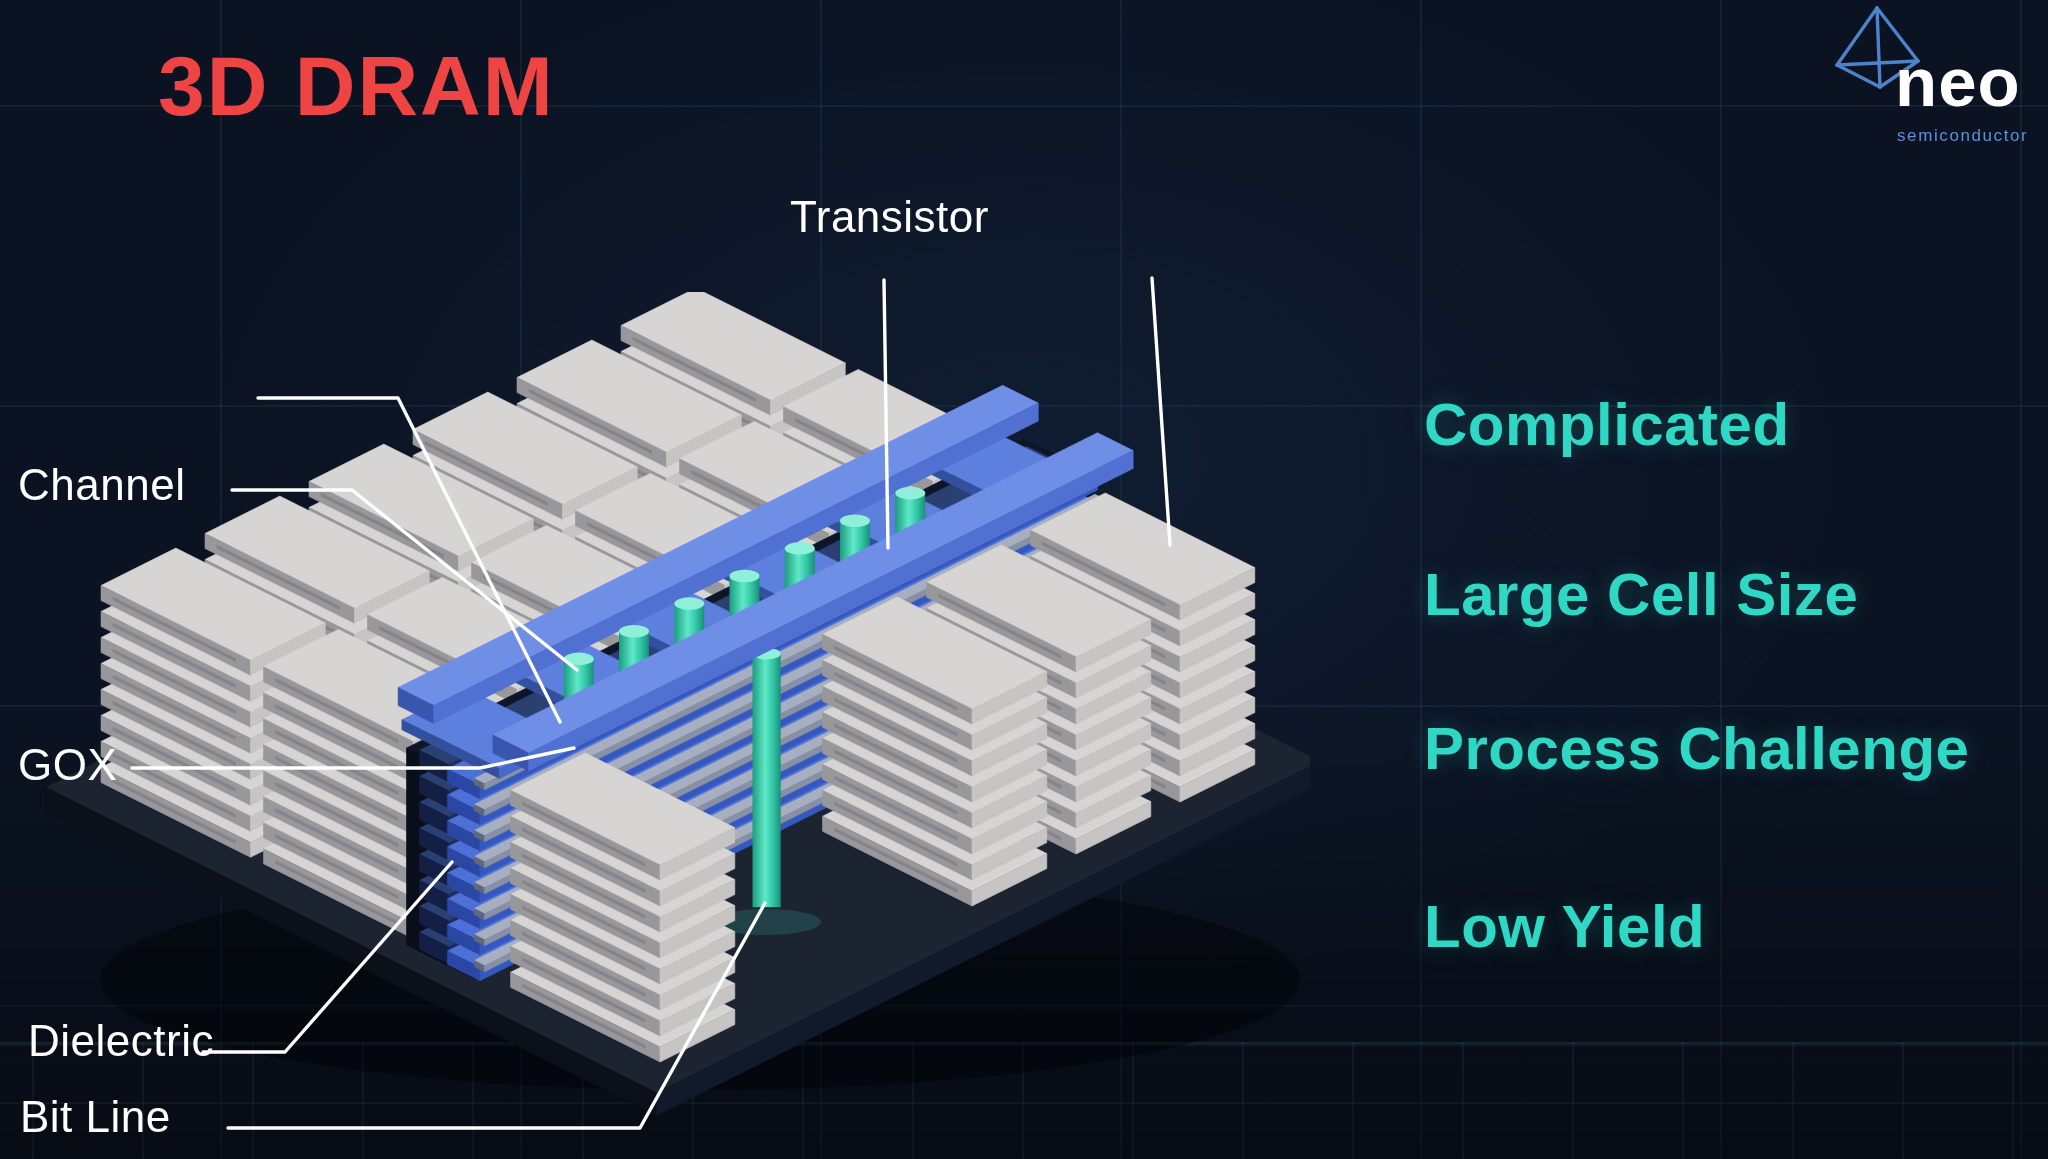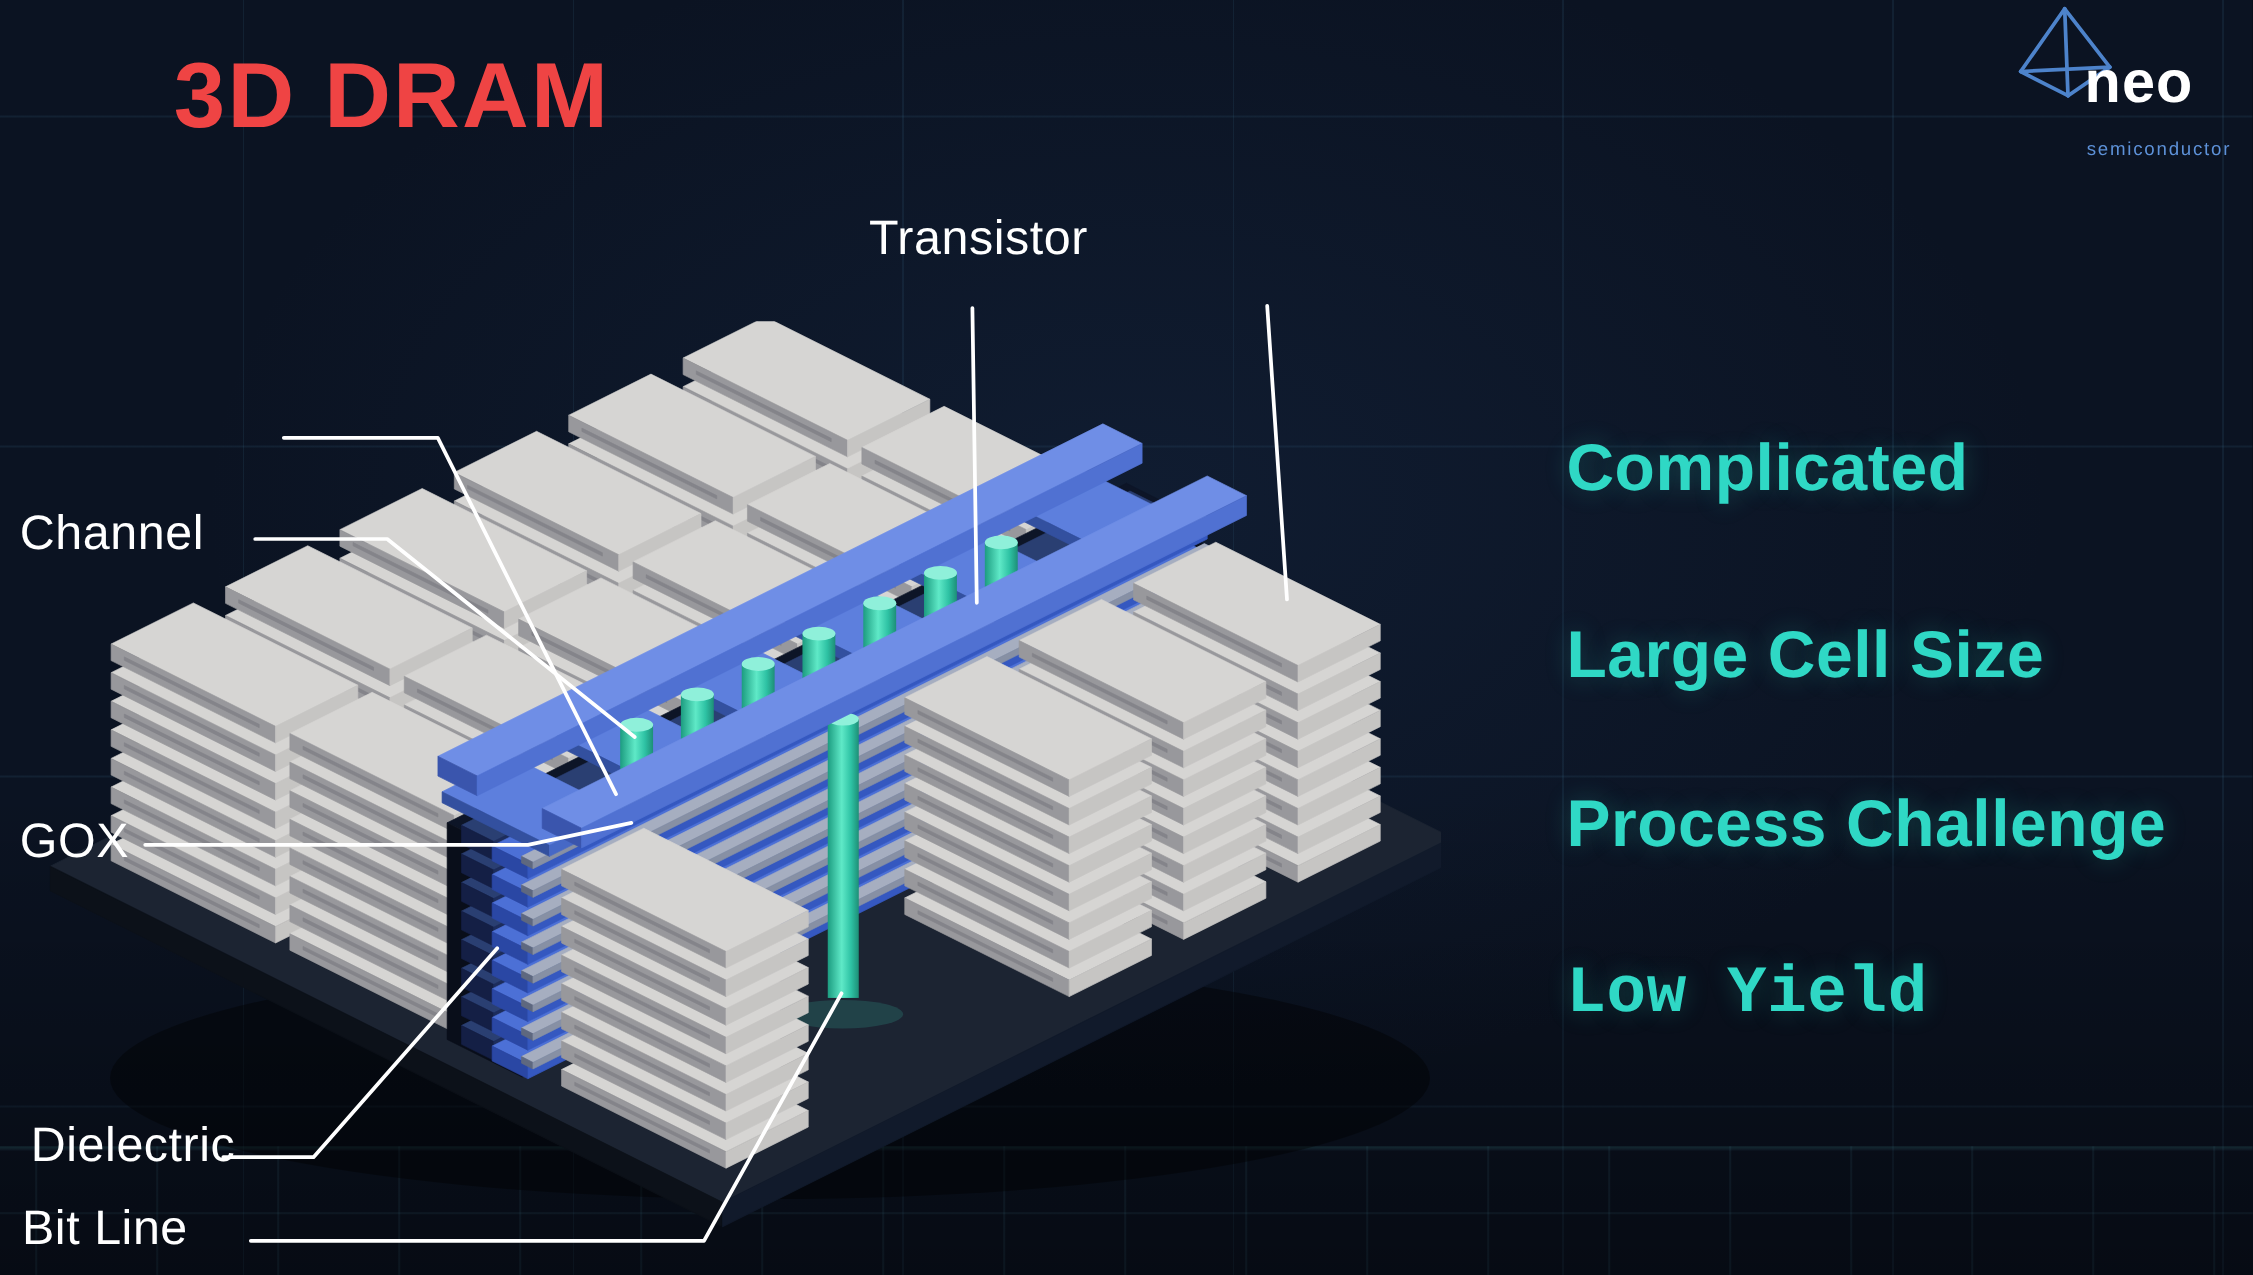--- a/index.html
+++ b/index.html
@@ -53,26 +53,26 @@
   .issues{position:absolute;left:1424px;top:0;width:620px;}
   .issue{
     position:absolute;left:0;white-space:nowrap;
     font-size:60px;font-weight:700;color:#2fd8c5;letter-spacing:0.5px;
     text-shadow:0 0 22px rgba(47,216,197,0.25);
     margin-top:36px;
   }
   .issue-0{top:354px;}
   .issue-1{top:524px;}
   .issue-2{top:678px;}
-  .issue-3{top:834px;font-family:Liberation Mono, monospace;}
+  .issue-3{top:856px;}
   .logo{position:absolute;left:1822px;top:2px;width:220px;height:150px;}
   .logo-mark{position:absolute;left:6px;top:2px;}
   .logo-brand{
     position:absolute;left:73px;top:46px;
-    font-size:54px;font-weight:700;color:#ffffff;letter-spacing:1px;line-height:1;
+    font-size:69px;font-weight:700;color:#ffffff;letter-spacing:1px;line-height:1;
   }
   .logo-tagline{
     position:absolute;left:75px;top:124px;
     font-size:17px;font-weight:400;color:#5d91d8;letter-spacing:1.6px;
   }
 </style>
 </head>
 <body>
 
 <div class="stage">

